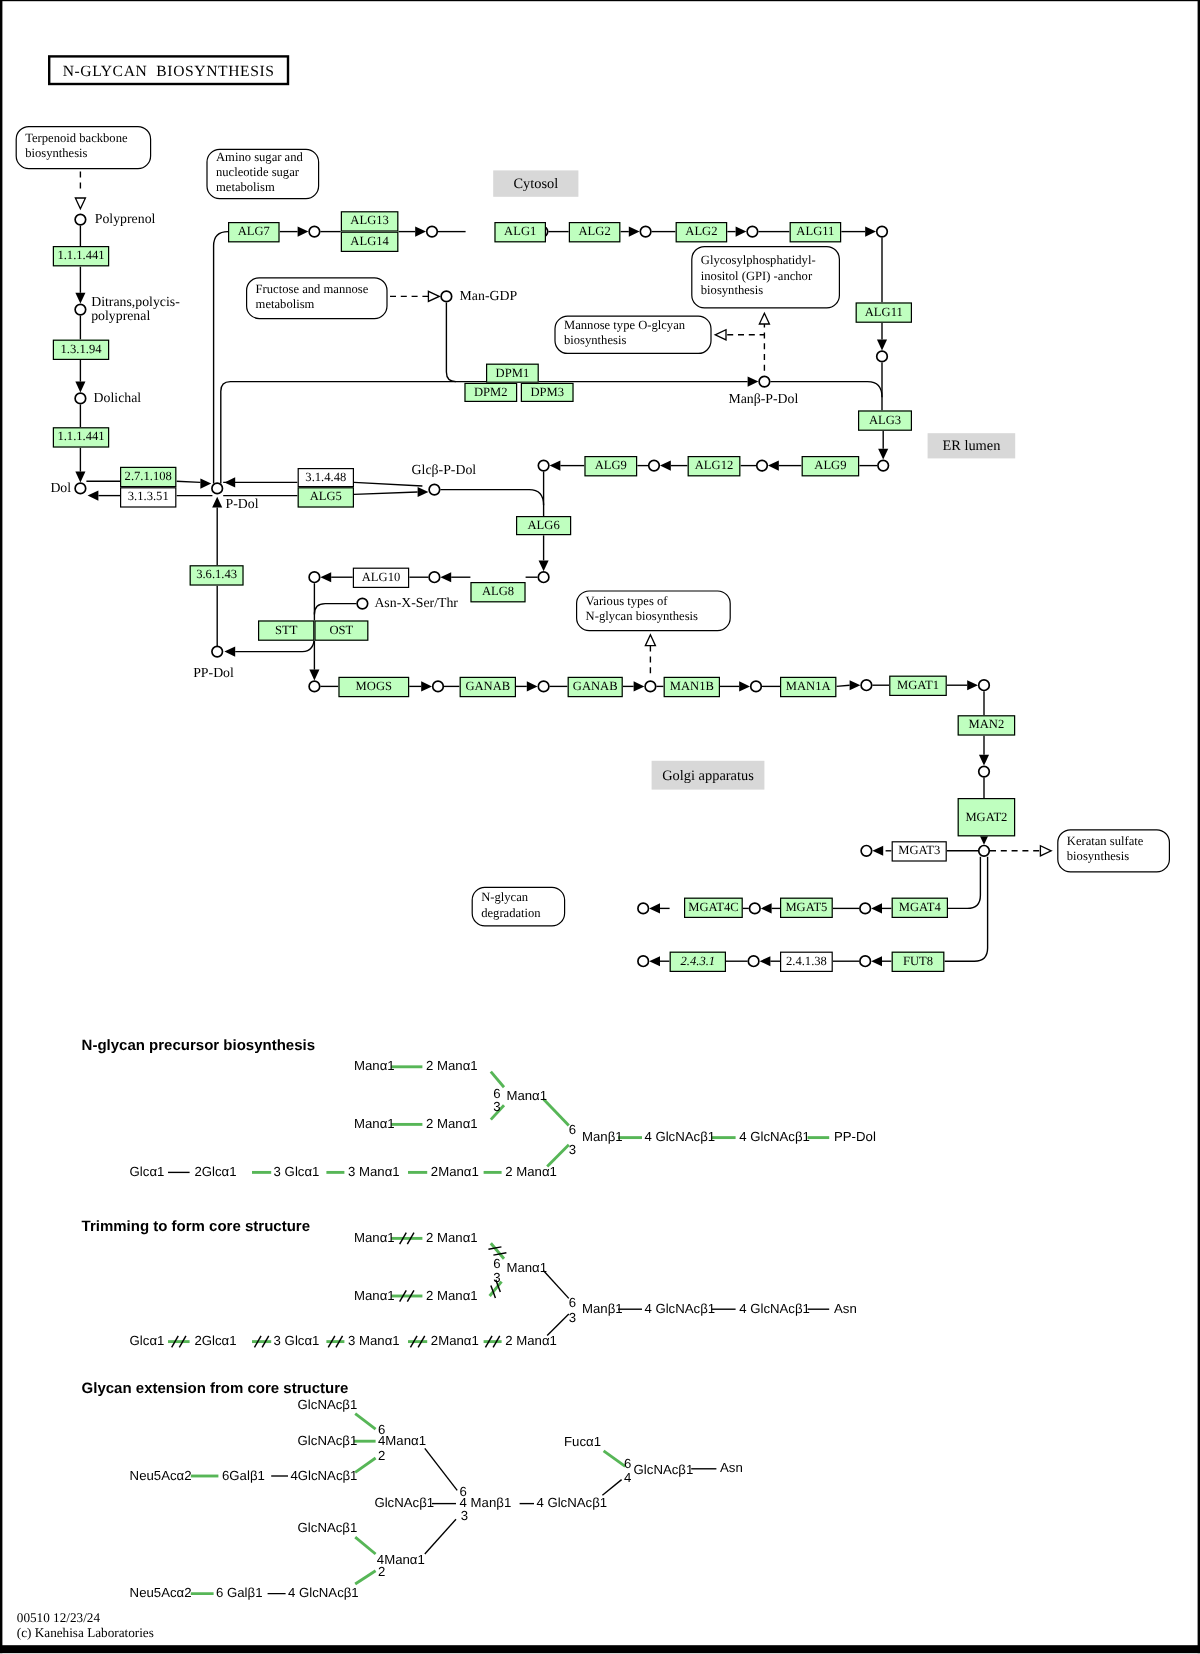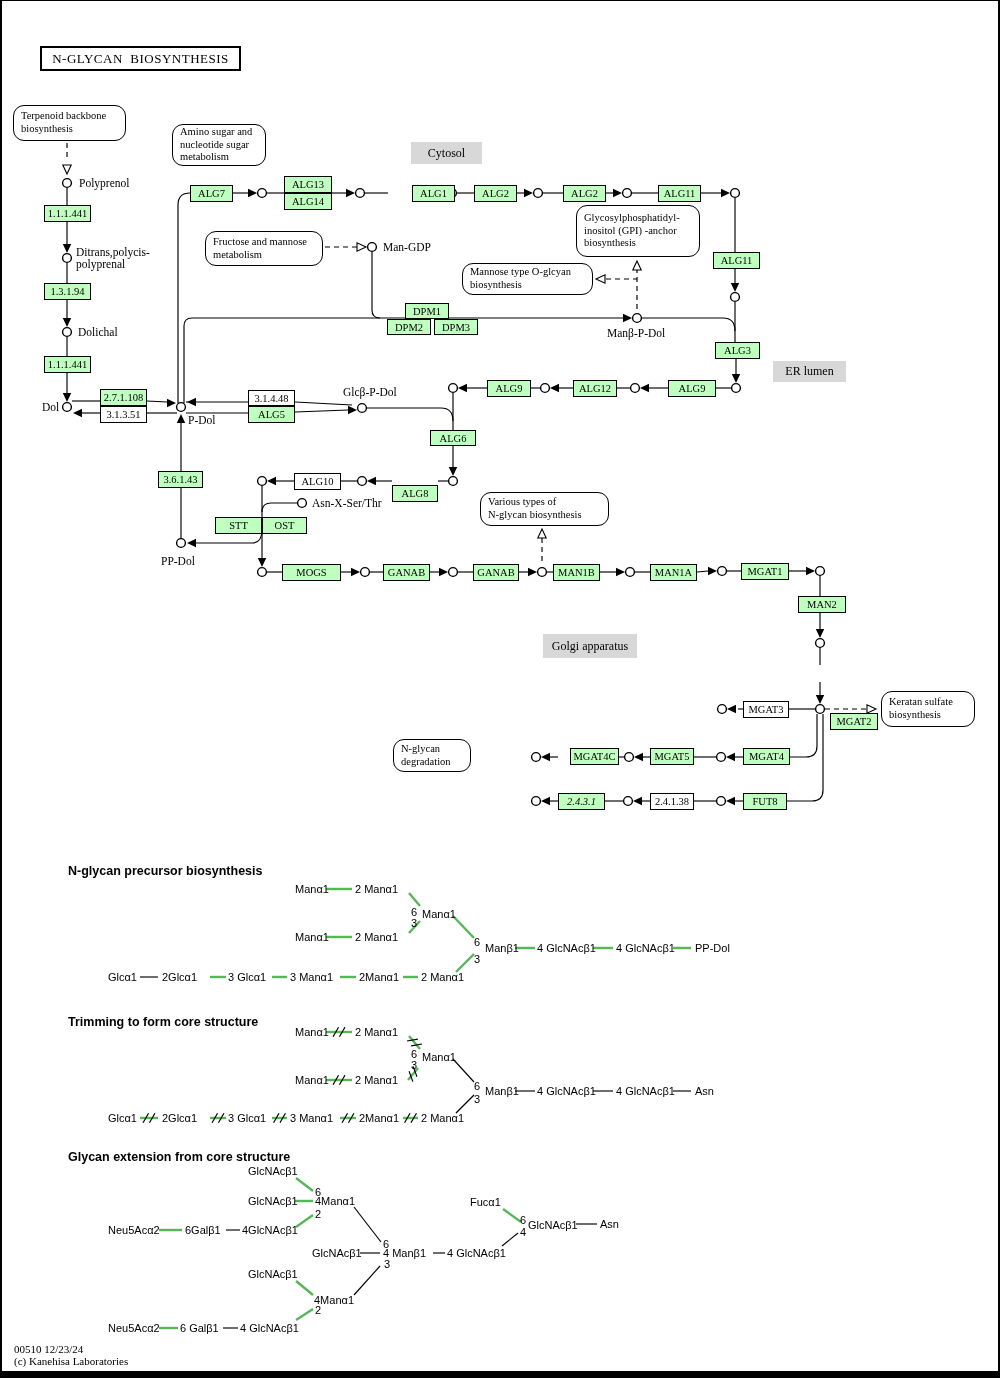--- a/index.html
+++ b/index.html
@@ -312,21 +312,21 @@
       <div class="box" style="left: 158px; top: 471px; width: 45px; height: 17px;">3.6.1.43</div>
       <div class="box" style="left: 215px; top: 517px; width: 47px; height: 17px;">STT</div>
       <div class="box" style="left: 262px; top: 517px; width: 45px; height: 17px;">OST</div>
       <div class="box" style="left: 282px; top: 564px; width: 59px; height: 17px;">MOGS</div>
       <div class="box" style="left: 383px; top: 564px; width: 47px; height: 17px;">GANAB</div>
       <div class="box" style="left: 473px; top: 564px; width: 46px; height: 17px;">GANAB</div>
       <div class="box" style="left: 553px; top: 564px; width: 47px; height: 17px;">MAN1B</div>
       <div class="box" style="left: 650px; top: 564px; width: 47px; height: 17px;">MAN1A</div>
       <div class="box" style="left: 741px; top: 563px; width: 48px; height: 17px;">MGAT1</div>
       <div class="box" style="left: 798px; top: 596px; width: 48px; height: 17px;">MAN2</div>
-      <div class="box" style="left: 830px; top: 665px; width: 48px; height: 17px; margin-top: 48px;">MGAT2</div>
+      <div class="box" style="left: 798px; top: 665px; width: 48px; height: 32px;">MGAT2</div>
       <div class="box white" style="left: 743px; top: 701px; width: 46px; height: 17px;">MGAT3</div>
       <div class="box" style="left: 743px; top: 748px; width: 47px; height: 17px;">MGAT4</div>
       <div class="box" style="left: 650px; top: 748px; width: 44px; height: 17px;">MGAT5</div>
       <div class="box" style="left: 558px; top: 748px; width: 49px; height: 17px; margin-left: 12px;">MGAT4C</div>
       <div class="box" style="left: 743px; top: 793px; width: 44px; height: 17px;">FUT8</div>
       <div class="box white" style="left: 650px; top: 793px; width: 44px; height: 17px;">2.4.1.38</div>
       <div class="box" style="left: 558px; top: 793px; width: 47px; height: 17px; font-style: italic;">2.4.3.1</div>
       <div class="rbox" style="left: 13px; top: 105px; width: 113px; height: 36px;">
         <span>Terpenoid backbone</span>
         <span>biosynthesis</span>

